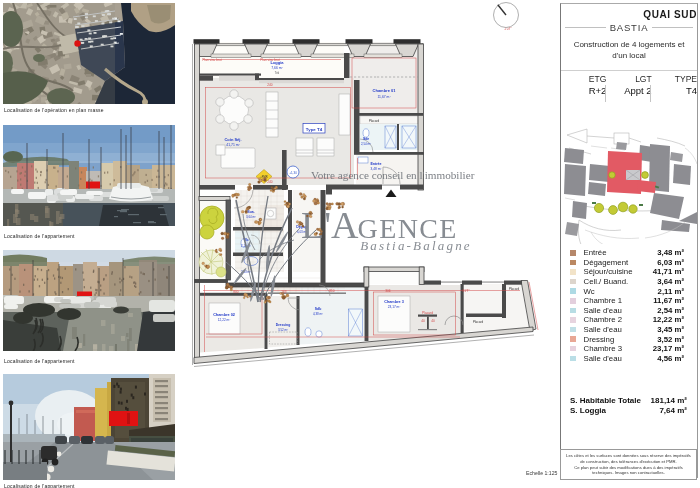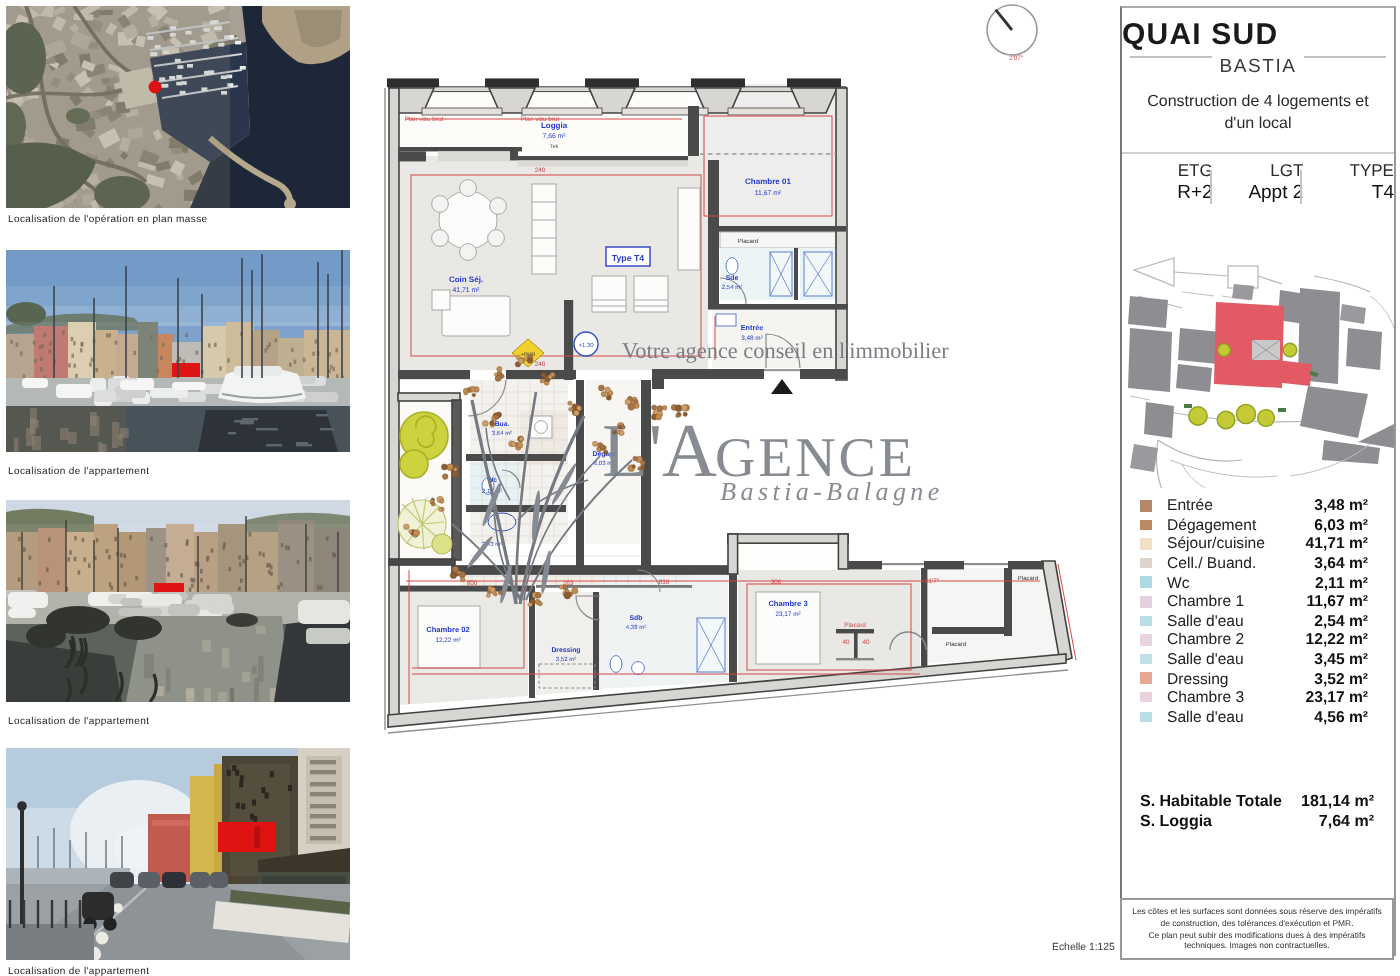--- a/index.html
+++ b/index.html
@@ -3,22 +3,22 @@
 <meta charset="utf-8">
 <style>
   html,body{margin:0;padding:0;}
   body{width:700px;height:488px;position:relative;background:#ffffff;overflow:hidden;
        font-family:"Liberation Sans", sans-serif;}
   .abs{position:absolute;}
   .cap{position:absolute;font-size:5px;color:#222;letter-spacing:0.2px;}
   
   #panel{position:absolute;left:560px;top:3px;width:136px;height:474px;
          border-left:1px solid #777;border-right:1px solid #999;border-top:1px solid #aaa;}
-  #panel .hdr1{margin-top:5px;text-align:left;font-size:15px;font-weight:bold;color:#1a1a1a;letter-spacing:0.6px;}
-  #panel .hdr2{margin-top:2px;display:flex;font-size:9.5px;color:#3a3a3a;letter-spacing:0.8px;}
+  #panel .hdr1{margin-top:5px;text-align:right;font-size:10px;font-weight:bold;color:#1a1a1a;letter-spacing:0.6px;}
+  #panel .hdr2{margin-top:2px;display:flex;align-items:center;font-size:9.5px;color:#3a3a3a;letter-spacing:0.8px;}
   #panel .hdr2 .ln{flex:1;height:1px;background:#c0c0c0;margin:0 4px;}
   #panel .sub{margin-top:6px;text-align:center;font-size:8px;color:#2a2a2a;line-height:11px;}
   #panel .sep{margin-top:9px;height:1px;background:#cfcfcf;}
   #tbl{display:flex;margin-top:3px;}
   #tbl .c{flex:1;text-align:right;}
   #tbl .c .a{font-size:8.5px;color:#2a2a2a;}
   #tbl .c .b{font-size:9.5px;font-weight:normal;color:#111;margin-top:1px;}
   .vdiv{position:absolute;width:1px;background:#c4c4c4;top:81px;height:17px;}
   #legend{position:absolute;left:9px;top:244px;width:114px;}
   .lr{display:flex;align-items:center;height:9.6px;}

